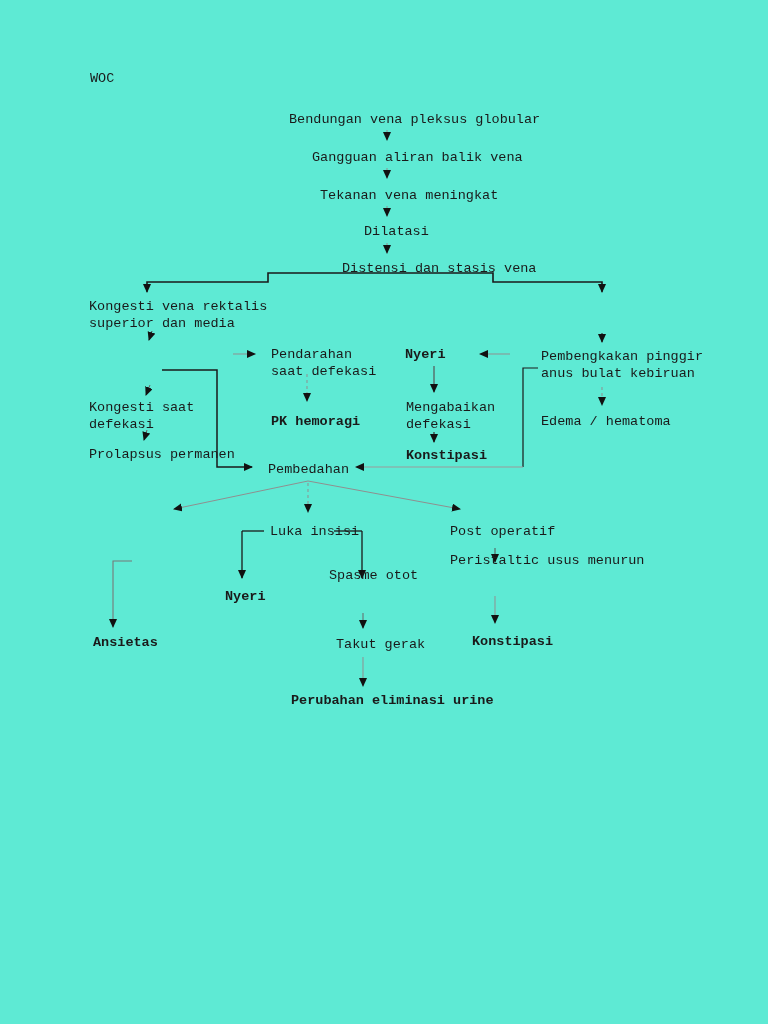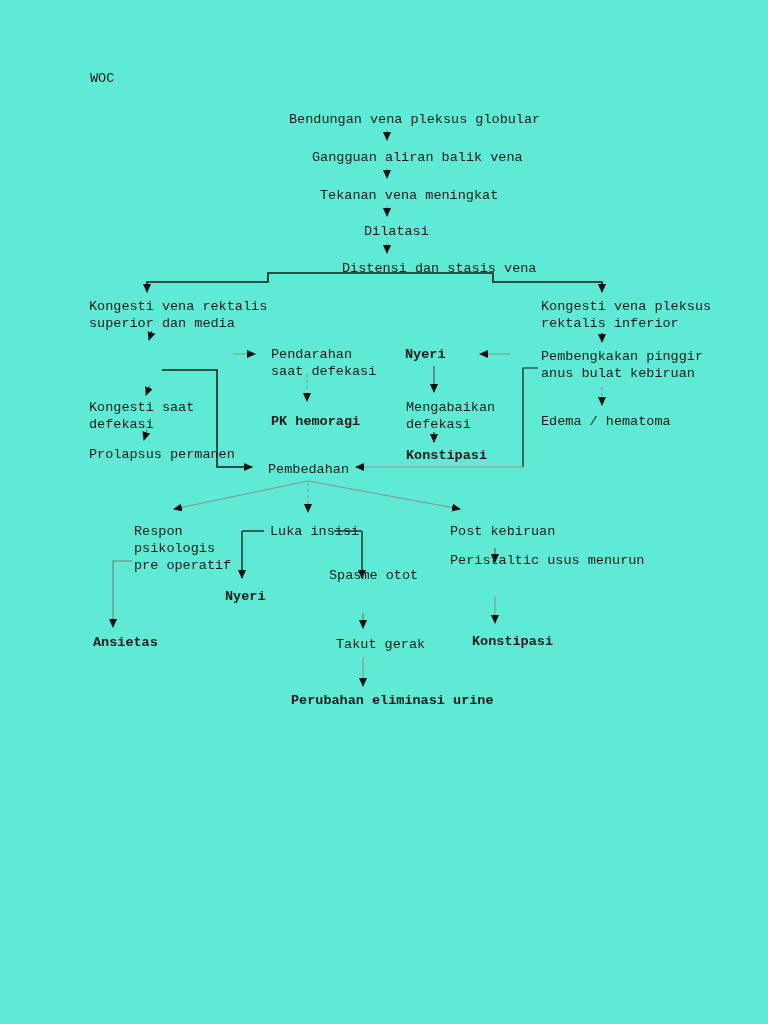--- a/index.html
+++ b/index.html
@@ -79,45 +79,40 @@
   <div class="node" style="left:90px;top:70px;">WOC</div>
 
   <div class="node" style="left:289px;top:111px;">Bendungan vena pleksus globular</div>
   <div class="node" style="left:312px;top:149px;">Gangguan aliran balik vena</div>
   <div class="node" style="left:320px;top:187px;">Tekanan vena meningkat</div>
   <div class="node" style="left:364px;top:223px;">Dilatasi</div>
   <div class="node" style="left:322px;top:260px;margin-left:20px;">Distensi dan stasis vena</div>
 
   <div class="node" style="left:89px;top:298px;">Kongesti vena rektalis
 superior dan media</div>
-  <div class="node" style="left:541px;top:298px;">Kongesti vena pleksus
-rektalis inferior</div>
 
   <div class="node" style="left:271px;top:346px;">Pendarahan
 saat defekasi</div>
   <div class="node bold" style="left:405px;top:346px;">Nyeri</div>
   <div class="node" style="left:541px;top:348px;">Pembengkakan pinggir
 anus bulat kebiruan</div>
 
   <div class="node" style="left:89px;top:399px;">Kongesti saat
 defekasi</div>
   <div class="node bold" style="left:271px;top:413px;">PK hemoragi</div>
   <div class="node" style="left:406px;top:399px;">Mengabaikan
 defekasi</div>
   <div class="node" style="left:541px;top:413px;">Edema / hematoma</div>
 
   <div class="node" style="left:89px;top:446px;">Prolapsus permanen</div>
   <div class="node bold" style="left:406px;top:447px;">Konstipasi</div>
   <div class="node" style="left:268px;top:461px;">Pembedahan</div>
 
-  <div class="node" style="left:134px;top:523px;">Respon
-psikologis
-pre operatif</div>
   <div class="node" style="left:270px;top:523px;">Luka insisi</div>
-  <div class="node" style="left:450px;top:523px;">Post kebiruan</div>
+  <div class="node" style="left:450px;top:523px;">Post operatif</div>
   <div class="node" style="left:450px;top:552px;">Peristaltic usus menurun</div>
 
   <div class="node bold" style="left:225px;top:588px;">Nyeri</div>
   <div class="node" style="left:329px;top:567px;">Spasme otot</div>
 
   <div class="node bold" style="left:93px;top:634px;">Ansietas</div>
   <div class="node" style="left:336px;top:636px;">Takut gerak</div>
   <div class="node bold" style="left:472px;top:633px;">Konstipasi</div>
 
   <div class="node bold" style="left:291px;top:692px;">Perubahan eliminasi urine</div>

